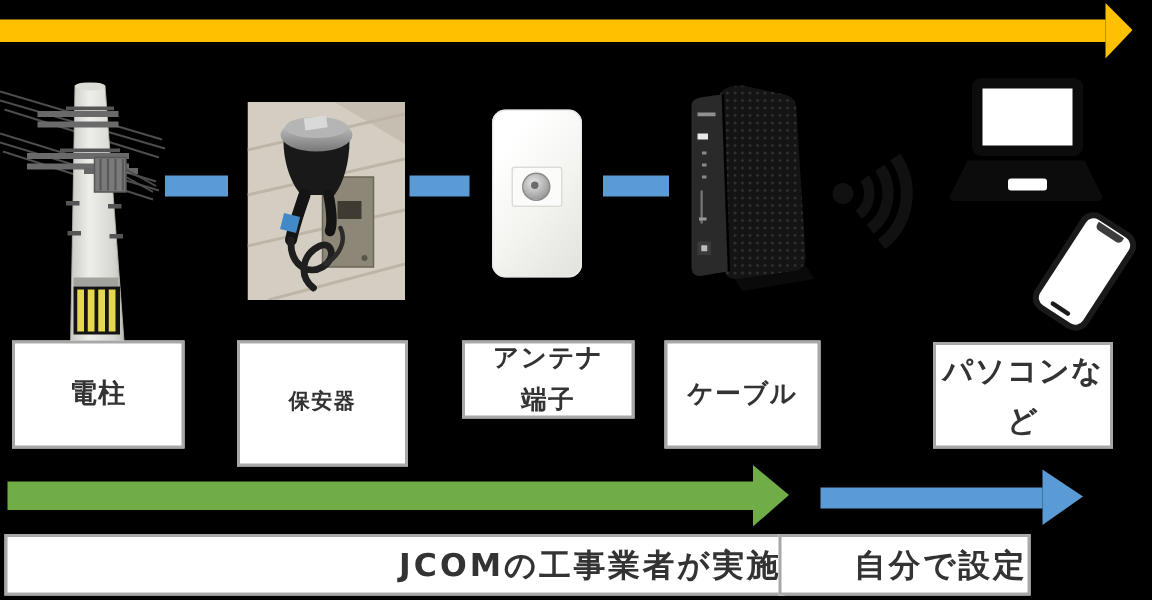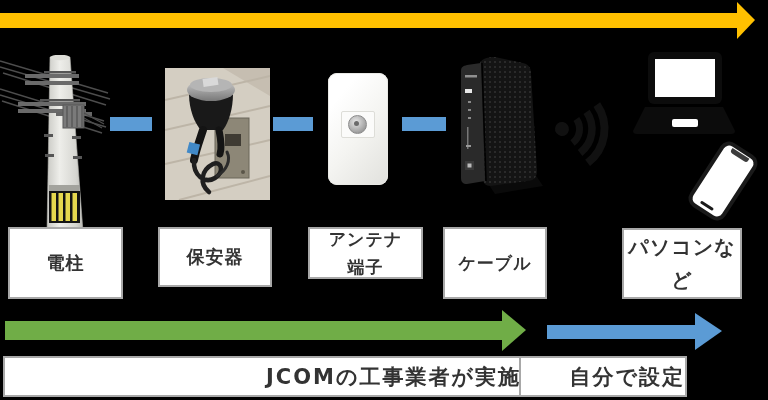--- a/index.html
+++ b/index.html
@@ -28,21 +28,21 @@
   .conn3{left:402px;top:117px;width:44px;height:14px;}
 
   
   .lbox{
     position:absolute;background:#fff;border:2px solid var(--boxBorder);
     display:flex;flex-direction:column;align-items:center;justify-content:center;
     font-weight:bold;font-size:17px;color:var(--ink);letter-spacing:1px;line-height:1.65;
     box-sizing:border-box;z-index:3;text-align:center;
   }
   .b1{left:8px;top:227px;width:115px;height:72px;font-size:18px;}
-  .b2{left:158px;top:227px;width:114px;height:60px;font-size:18px;}
+  .b2{left:158px;top:227px;width:114px;height:84px;font-size:14px;}
   .b3{left:308px;top:227px;width:115px;height:52px;}
   .b4{left:443px;top:227px;width:104px;height:72px;}
   .b5{left:622px;top:228px;width:120px;height:71px;font-size:20px;}
 
   .phase-box{
     position:absolute;background:#fff;border:2px solid var(--boxBorder);
     display:flex;align-items:center;justify-content:flex-end;
     font-weight:bold;font-size:21px;color:var(--ink);letter-spacing:2px;
     box-sizing:border-box;z-index:3;
   }

